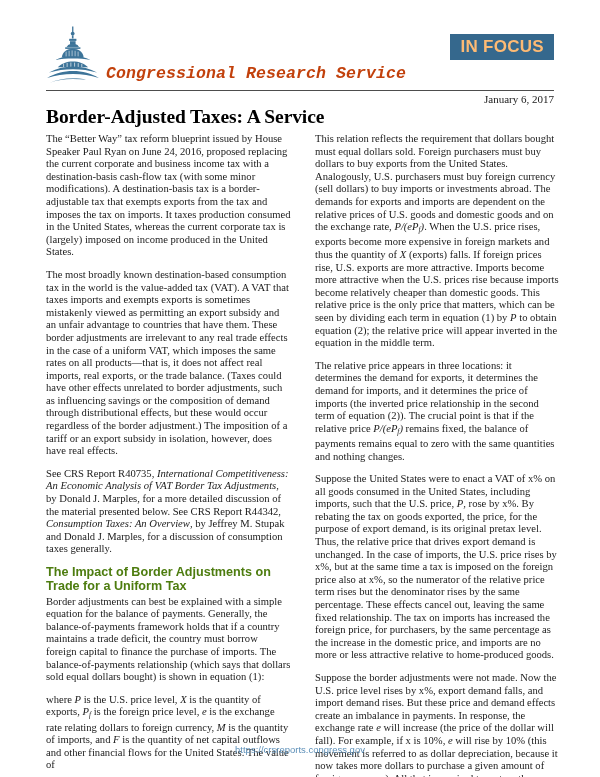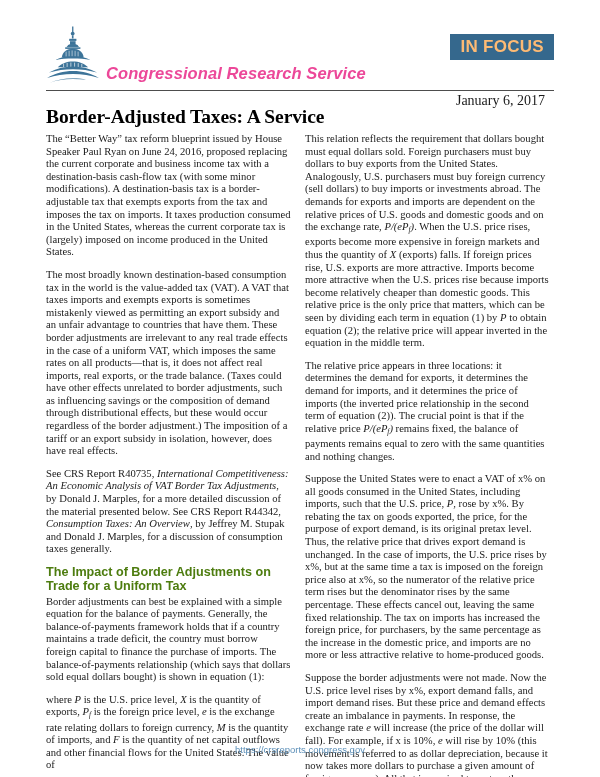--- a/index.html
+++ b/index.html
@@ -43,26 +43,26 @@
   .logo-mark {
     width: 54px;
     height: 58px;
     flex: 0 0 auto;
   }
   .logo-text {
     margin-left: 6px;
     padding-bottom: 2px;
   }
   .crs-name {
-    font-family: Liberation Sans, sans-serif;
+    font-family: Liberation Mono, monospace;
     font-style: italic;
     font-weight: bold;
     font-size: 16.5px;
     letter-spacing: 0.1px;
-    color: #ec4899;
+    color: #c2410c;
     line-height: 1.05;
     white-space: nowrap;
   }
   .crs-tagline {
     font-family: "Liberation Sans", sans-serif;
     font-size: 9.6px;
     color: #2b6189;
     line-height: 1.2;
     margin-top: 2px;
     white-space: nowrap;
@@ -85,23 +85,23 @@
     position: absolute;
     left: 46px;
     top: 90px;
     width: 508px;
     height: 1px;
     background: #4d4d4d;
   }
 
   .doc-date {
     position: absolute;
-    right: 55px;
+    right: 46px;
     top: 93px;
-    font-size: 14px;
+    font-size: 11px;
     color: #1a1a1a;
     font-family: "Liberation Serif", serif;
   }
 
   .doc-title {
     position: absolute;
     left: 46px;
     top: 106px;
     font-family: "Liberation Serif", serif;
     font-weight: bold;
@@ -112,21 +112,21 @@
   }
 
   
   .columns {
     position: absolute;
     left: 46px;
     top: 133px;
     width: 508px;
     height: 600px;
     display: flex;
-    gap: 14px;
+    gap: 24px;
   }
   .col {
     width: 245px;
     flex: 0 0 245px;
   }
 
   p.body {
     margin: 0 0 10px 0;
     font-size: 10.6px;
     line-height: 12.6px;

